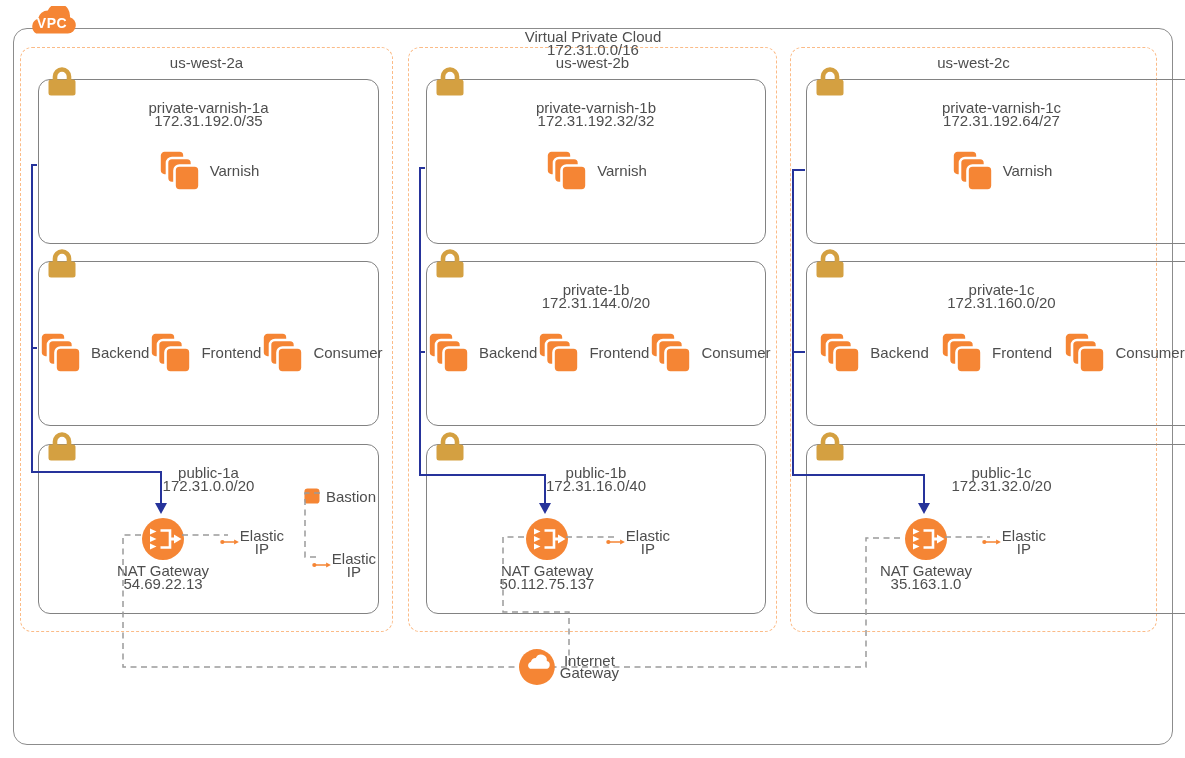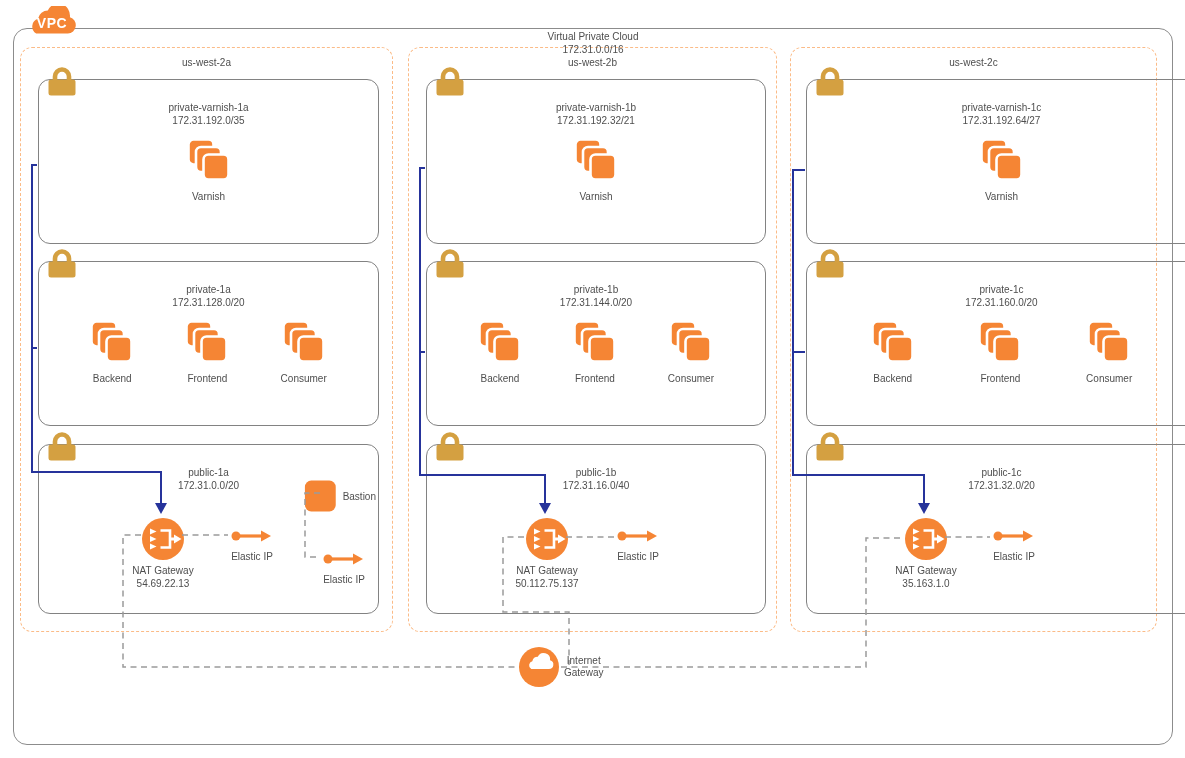--- a/index.html
+++ b/index.html
@@ -1,18 +1,18 @@
 <!DOCTYPE html>
 <html><head>
 <meta charset="utf-8">
 <style>
   * { margin:0; padding:0; box-sizing:border-box; }
   body { background:#fff; font-family:"Liberation Sans", sans-serif; }
   #stage { position:relative; width:1185px; height:758px; background:#fff; overflow:hidden; color:#4e4e4e; }
-  .txt { font-size:10px; line-height:13px; color:#4e4e4e; text-align:center; }
+  .txt { font-size:15px; line-height:13px; color:#4e4e4e; text-align:center; }
 
   
   #vpc-box { position:absolute; left:13px; top:28px; width:1160px; height:717px;
              border:1.5px solid #8c8c8c; border-radius:14px; }
   #vpc-badge { position:absolute; left:24px; top:6px; width:56px; height:32px; z-index:5; }
   #vpc-badge span { position:absolute; left:0; top:9px; width:56px; text-align:center;
                     color:#fff; font-size:14px; font-weight:bold; letter-spacing:.5px; }
   #vpc-title { position:absolute; left:443px; top:30px; width:300px; z-index:2; }
 
   
@@ -29,26 +29,26 @@
   .sn-c { left:15px; width:391px; }
   .sn-varnish { top:31px;  height:165px; }
   .sn-private { top:213px; height:165px; }
   .sn-public  { top:396px; height:170px; }
   .subnet-header { position:absolute; top:6px; left:0; right:0;margin-top:15px; }
 
   .lock { position:absolute; left:8px; top:-15px; width:30px; height:32px; z-index:4; }
 
   .inst-row { position:absolute; left:0; right:0; top:32px; bottom:14px;
               display:flex; align-items:center; justify-content:space-evenly; }
-  .inst-group { display:flex; flex-direction:column; align-items:center; gap:8px; }
+  .inst-group { display:flex; flex-direction:row; align-items:center; gap:8px; }
 
   
   .nat-group { position:absolute; width:110px; text-align:center; z-index:3; }
   .nat-group svg { display:block; margin:0 auto 4px auto; }
-  .eip-group { position:absolute; width:64px; display:flex; flex-direction:column; align-items:center; gap:7px; z-index:3; }
+  .eip-group { position:absolute; width:64px; display:flex; flex-direction:row; align-items:center; gap:0; z-index:3; }
   .bastion-group { position:absolute; width:72px; display:flex; flex-direction:row; align-items:center; gap:6px; z-index:3; }
 
   #igw-group { position:absolute; left:519px; top:647px; width:100px; display:flex;
                flex-direction:row; align-items:center; gap:5px; z-index:3; }
 
   #connectors { position:absolute; left:0; top:0; width:1185px; height:758px;
                 z-index:2; pointer-events:none; }
 </style>
 </head>
 <body>
@@ -140,24 +140,20 @@
             </svg>
           <div class="txt">Varnish</div>
         </div>
       </div>
     </div>
 
     <div class="subnet sn-a sn-private">
       <span class="lock"><svg width="30" height="32" viewBox="0 0 30 32">
             <use href="#icon-lock"></use>
           </svg></span>
-      <div class="subnet-header txt">
-        <div>private-1a</div>
-        <div>172.31.128.0/20</div>
-      </div>
       <div class="inst-row">
         <div class="inst-group">
           <svg width="44" height="44" viewBox="0 0 44 44">
               <use href="#icon-instances"></use>
             </svg>
           <div class="txt">Backend</div>
         </div>
         <div class="inst-group">
           <svg width="44" height="44" viewBox="0 0 44 44">
               <use href="#icon-instances"></use>
@@ -211,21 +207,21 @@
 
   <div id="az-b" class="az">
     <div class="az-label txt">us-west-2b</div>
 
     <div class="subnet sn-b sn-varnish">
       <span class="lock"><svg width="30" height="32" viewBox="0 0 30 32">
             <use href="#icon-lock"></use>
           </svg></span>
       <div class="subnet-header txt">
         <div>private-varnish-1b</div>
-        <div>172.31.192.32/21</div>
+        <div>172.31.192.32/32</div>
       </div>
       <div class="inst-row">
         <div class="inst-group">
           <svg width="44" height="44" viewBox="0 0 44 44">
               <use href="#icon-instances"></use>
             </svg>
           <div class="txt">Varnish</div>
         </div>
       </div>
     </div>

